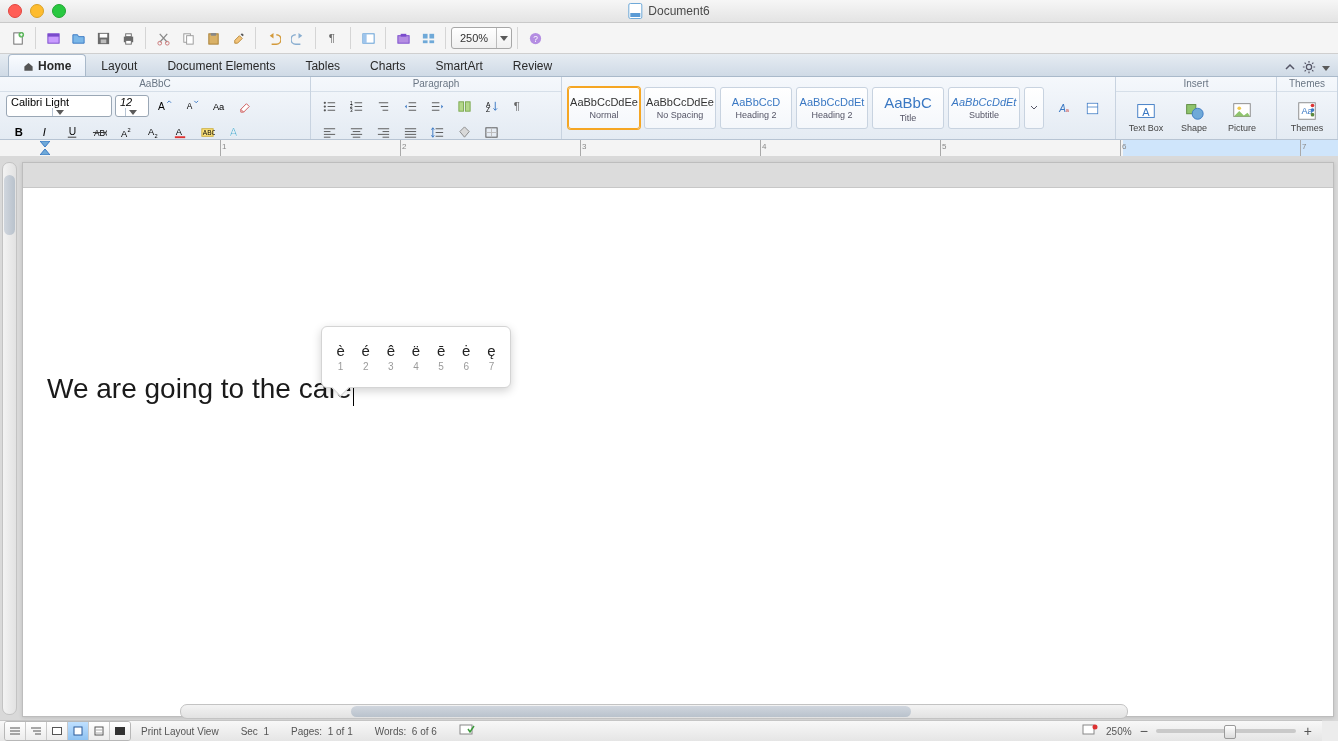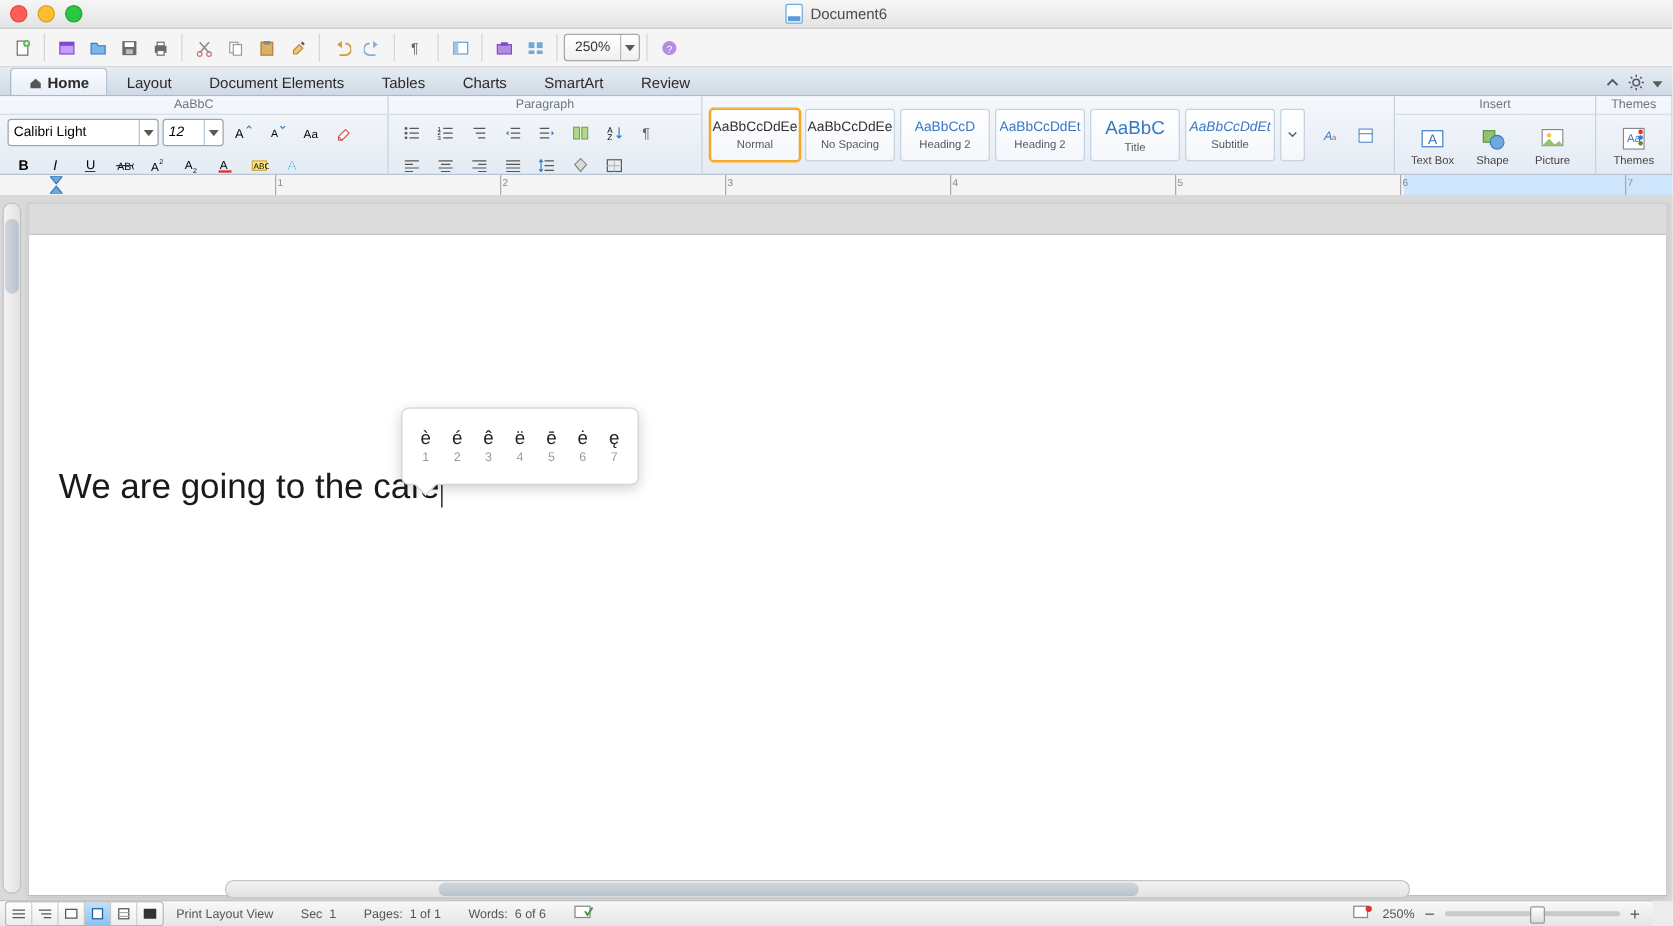--- a/index.html
+++ b/index.html
@@ -30,21 +30,21 @@
 .tab{padding:4px 14px 3px;font-size:12px;color:#2a2a2a;border:1px solid transparent;border-bottom:none;border-radius:4px 4px 0 0;display:flex;align-items:center;gap:4px;}
 .tab.active{background:linear-gradient(#fafcff,#e7eef7);border-color:#a9b9ca;font-weight:bold;}
 .tab .home-ic{width:11px;height:11px;}
 .tabs .right{margin-left:auto;display:flex;align-items:center;padding-right:8px;gap:6px;}
 
 .ribbon{height:62px;background:linear-gradient(#f5f8fc,#e4ebf3);border-bottom:1px solid #b7c4d3;display:flex;}
 .group{border-right:1px solid #c8d3e0;display:flex;flex-direction:column;}
 .gtitle{height:14px;font-size:10px;color:#6a7684;text-align:center;border-bottom:1px solid #d6dfe9;line-height:14px;}
 .gbody{flex:1;display:flex;align-items:center;padding:2px 6px;gap:3px;}
 
-.combo{display:flex;height:20px;border:1px solid #9aa7b5;border-radius:3px;background:#fff;align-items:center;}
+.combo{display:flex;height:20px;border:1px solid #9aa7b5;border-radius:3px;background:#fff;align-items:center;flex-direction:column;}
 .combo input{border:none;outline:none;height:18px;padding:0 4px;font-size:11px;background:transparent;}
 .combo .dd{width:14px;height:20px;border-left:1px solid #b7c4d3;display:flex;align-items:center;justify-content:center;}
 .rb{width:22px;height:22px;display:flex;align-items:center;justify-content:center;border:1px solid transparent;border-radius:3px;}
 .rb svg{width:15px;height:15px;}
 .stack{display:flex;flex-direction:column;gap:2px;}
 .row{display:flex;gap:3px;align-items:center;}
 
 .sgal{display:flex;gap:4px;align-items:center;}
 .sitem{width:70px;height:40px;border:1px solid #c8d3e0;border-radius:3px;background:linear-gradient(#fff,#f4f7fb);display:flex;flex-direction:column;align-items:center;justify-content:center;font-size:10px;}
 .sitem.sel{border-color:#f5a623;box-shadow:0 0 0 1px #f5a623;}

